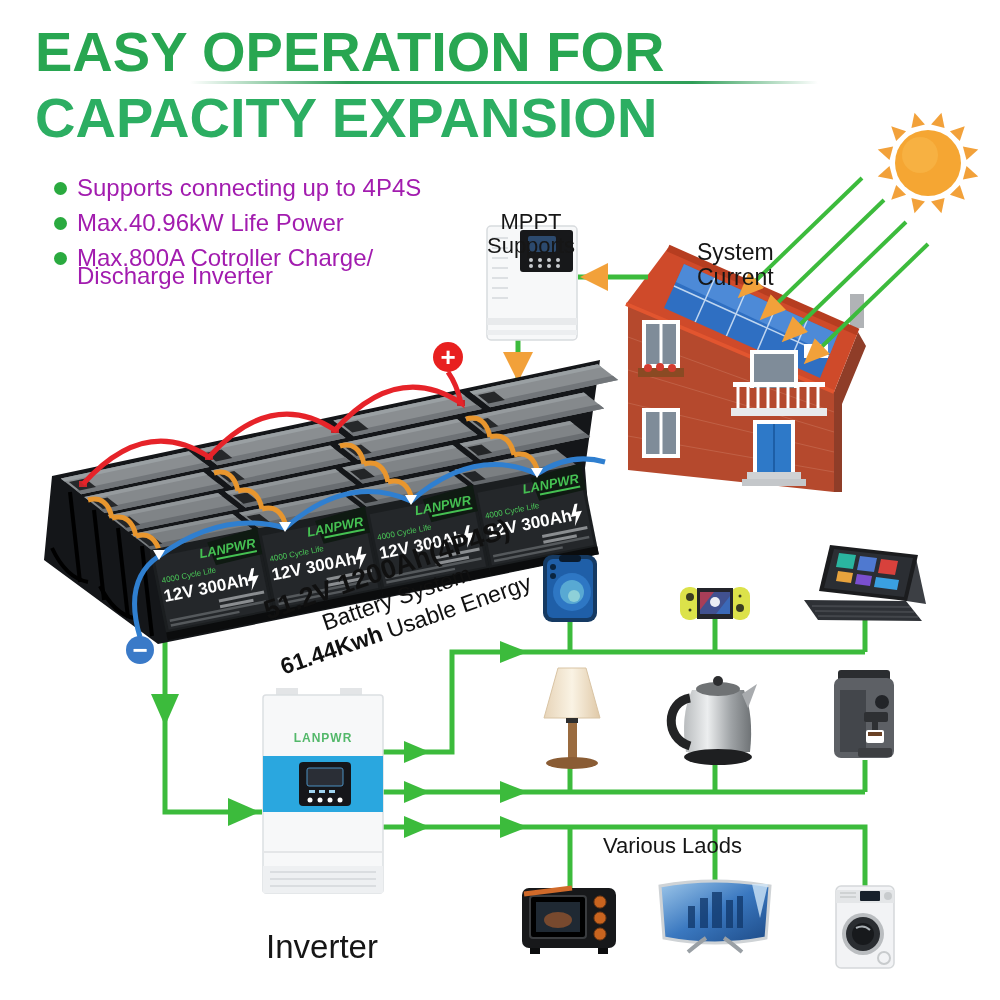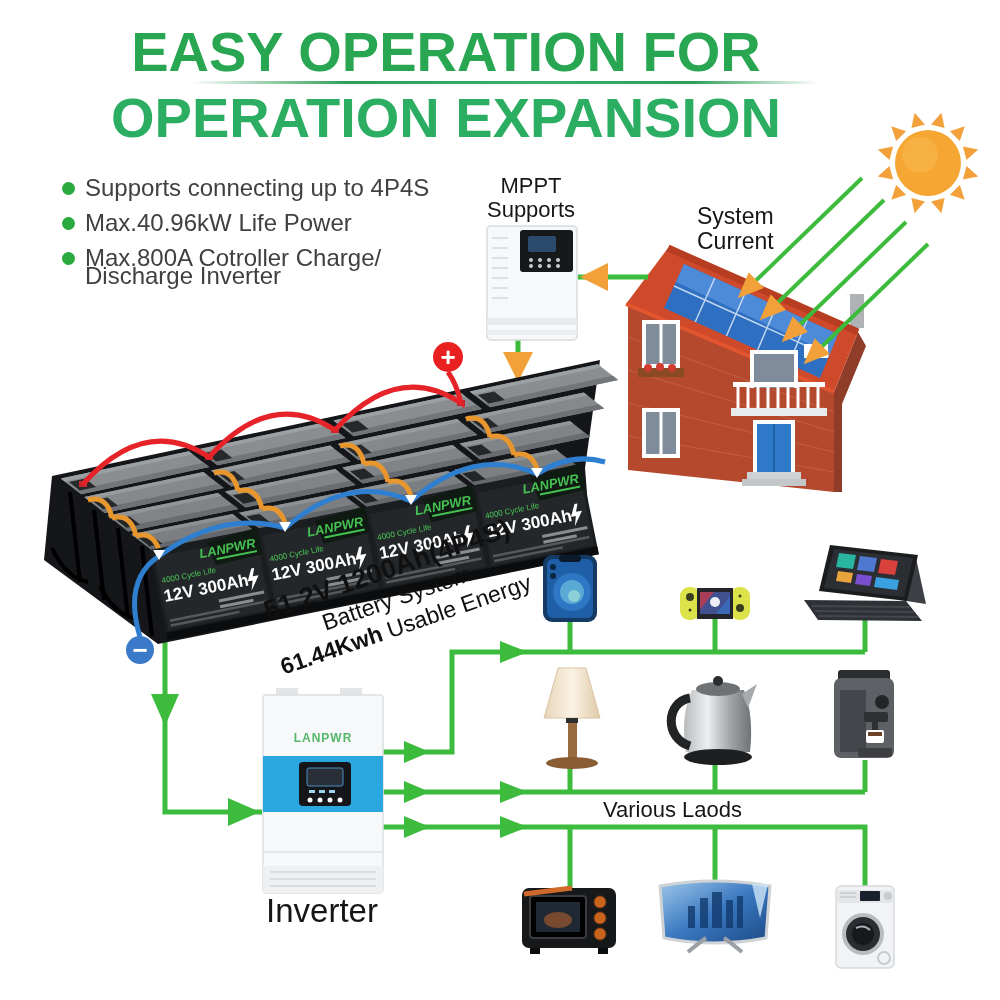--- a/index.html
+++ b/index.html
@@ -1,29 +1,29 @@
 <!DOCTYPE html>
 <html><head>
 <meta charset="utf-8">
 <style>
   html,body{margin:0;padding:0;background:#ffffff;}
   #stage{position:relative;width:1000px;height:1000px;background:#ffffff;overflow:hidden;
          font-family:"Liberation Sans", sans-serif;}
   #gfx{position:absolute;left:0;top:0;width:1000px;height:1000px;}
   .abs{position:absolute;}
-  .title-line{width:892px;text-align:center;font-weight:700;letter-spacing:0px;line-height:1;}
+  .title-line{width:892px;text-align:left;font-weight:700;letter-spacing:0px;line-height:1;margin-left:35px;}
   #title1{top:24px;font-size:56px;color:#28a651;}
   #title2{top:90px;font-size:56px;color:#2cae62;}
   #title-divider{top:81px;left:190px;width:628px;height:3px;
     background:linear-gradient(to right, rgba(42,166,84,0) 0%, #2f9e57 25%, #37b168 55%, #2f9e57 80%, rgba(42,166,84,0) 100%);}
-  #features{top:176px;left:62px;width:420px;color:#404040;font-size:24px;line-height:1.0;}
+  #features{top:176px;left:54px;width:420px;color:#a21caf;font-size:24px;line-height:1.0;}
   .feature{display:flex;align-items:flex-start;margin-bottom:11px;}
   .dot{flex:0 0 13px;width:13px;height:13px;border-radius:50%;background:#2aaa3f;margin:6px 10px 0 0;}
   .f2{margin-left:23px;margin-top:-6px;}
-  .lbl{color:#161616;line-height:1.08;}
+  .lbl{color:#161616;line-height:1.08;margin-top:36px;}
   #mppt-label{top:174px;left:456px;width:150px;text-align:center;font-size:22px;}
   #solar-label{top:204px;left:697px;width:120px;font-size:23px;}
   #inverter-label{top:893px;left:252px;width:140px;text-align:center;font-size:33px;}
   #loads-label{top:798px;left:603px;width:170px;font-size:22px;}
   #system-text{top:552px;left:221px;width:350px;transform:rotate(-19deg);color:#101010;text-align:center;}
   #system-text .l1{font-size:27px;font-weight:700;line-height:1.22;}
   #system-text .l2{font-size:23px;line-height:1.2;}
   #system-text .l3{font-size:23px;line-height:1.2;}
   #system-text .b{font-weight:700;}
 </style>
@@ -568,21 +568,21 @@
     <circle cx="863" cy="934" r="21" fill="#babdc0"></circle>
     <circle cx="863" cy="934" r="17" fill="#2a2d31"></circle>
     <circle cx="863" cy="934" r="11" fill="#17191c"></circle>
     <path d="M856,928 q8,-4 14,2" stroke="#aab0b5" stroke-width="2" fill="none"></path>
     <circle cx="884" cy="958" r="6" fill="none" stroke="#c8cbcd" stroke-width="2"></circle>
   </g>
 </svg>
 
   <div class="abs title-line" id="title1">EASY OPERATION FOR</div>
   <div class="abs" id="title-divider"></div>
-  <div class="abs title-line" id="title2">OPERATION EXPANSION</div>
+  <div class="abs title-line" id="title2">CAPACITY EXPANSION</div>
 
   <div class="abs" id="features">
     <div class="feature">
       <span class="dot"></span>
       <span>Supports connecting up to 4P4S</span>
     </div>
     <div class="feature">
       <span class="dot"></span>
       <span>Max.40.96kW Life Power</span>
     </div>

